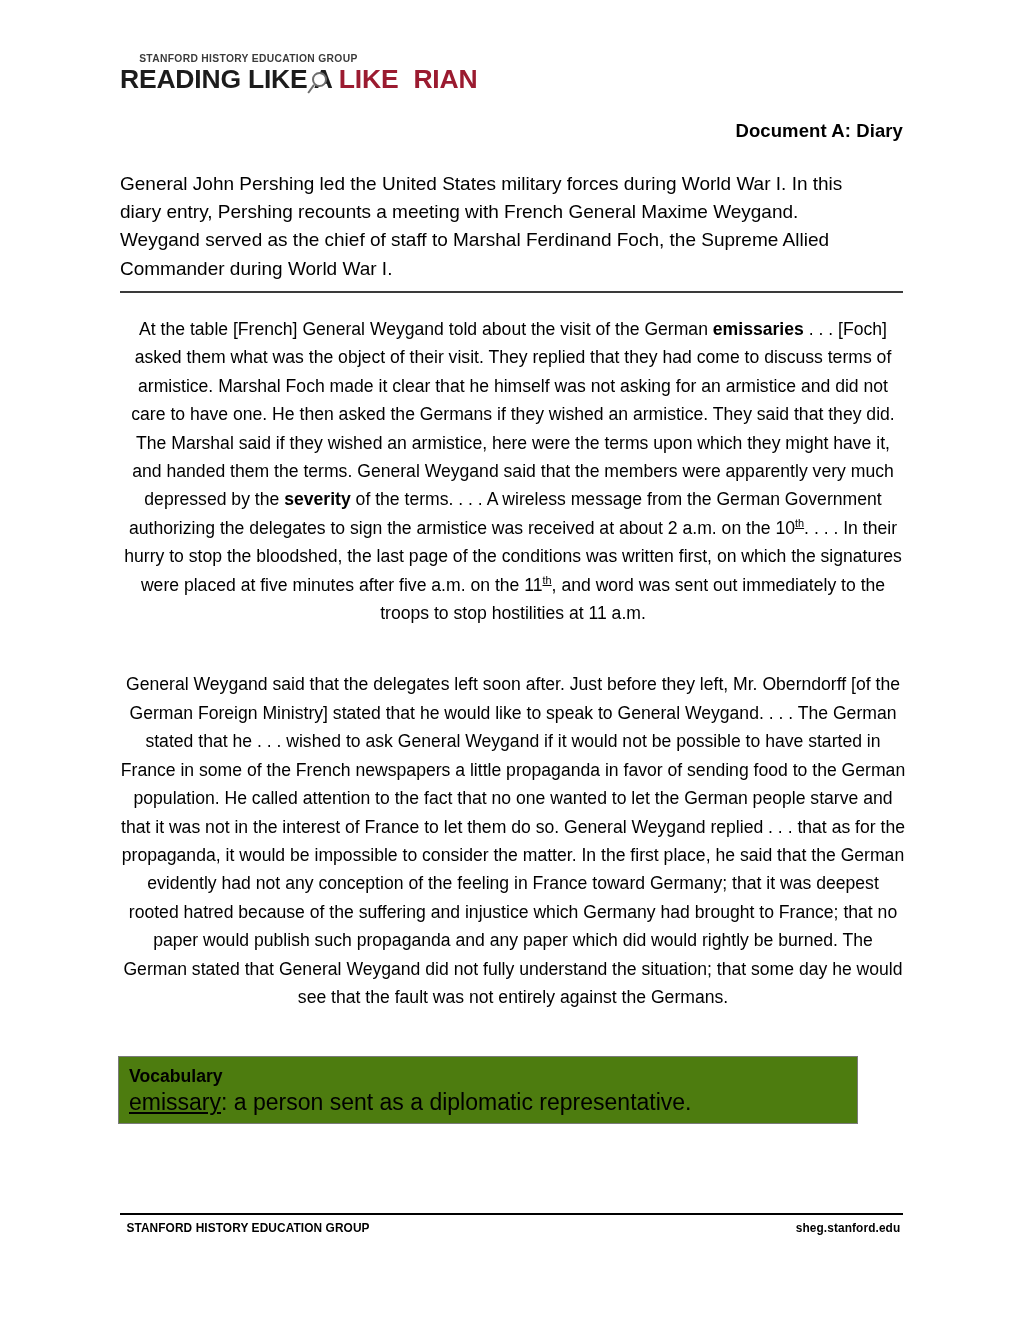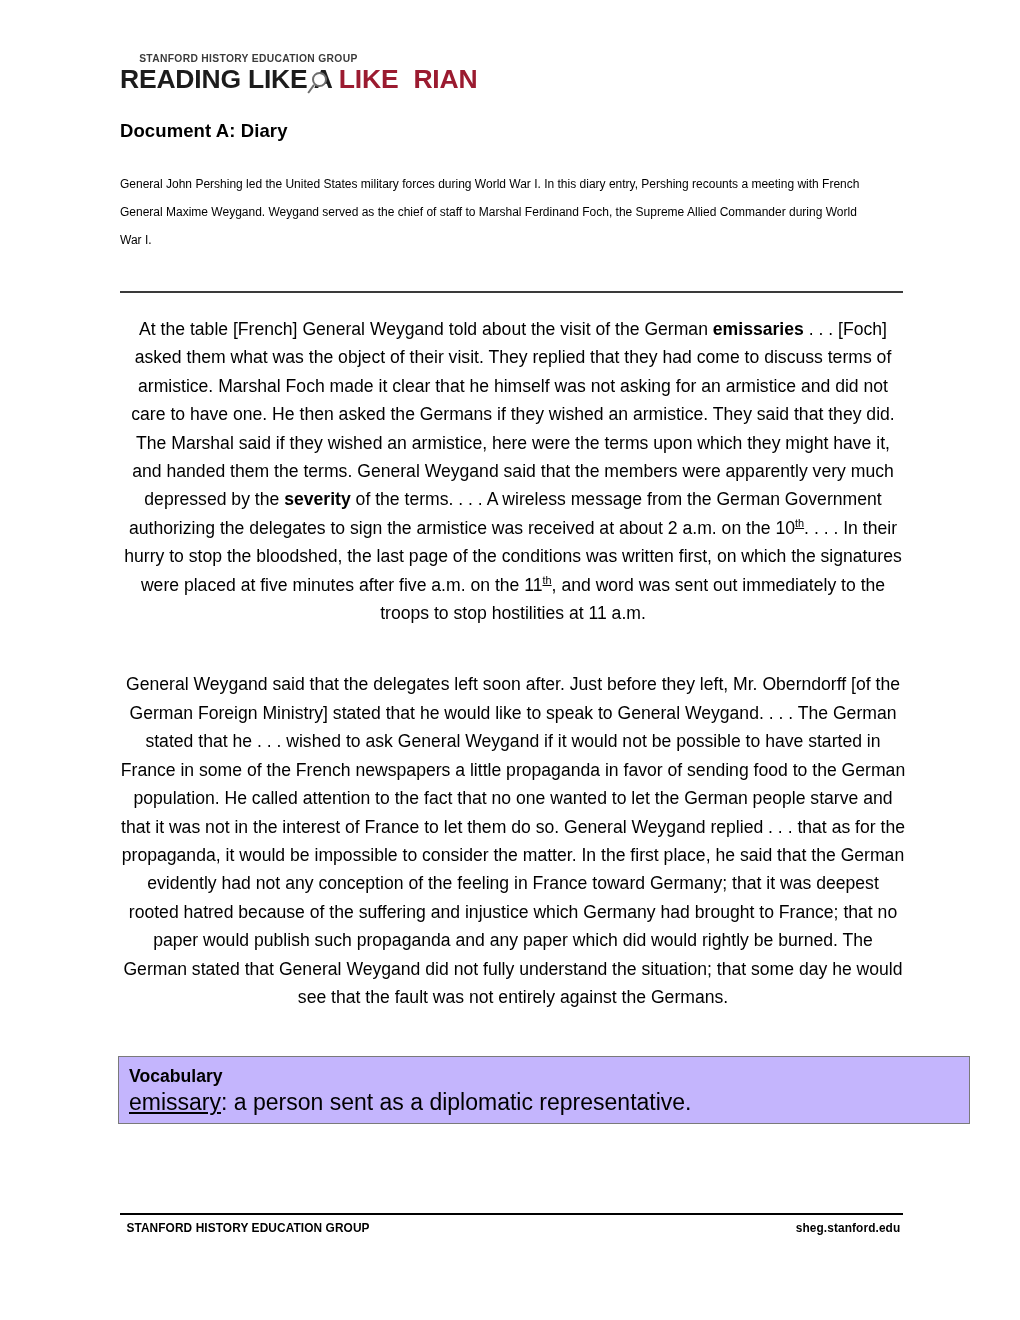--- a/index.html
+++ b/index.html
@@ -73,33 +73,33 @@
     transform: rotate(36deg);
     transform-origin: top center;
   }
 
   
   .doc-title {
     position: absolute;
     left: 120px;
     top: 120px;
     width: 783px;
-    text-align: left;
+    text-align: right;
     font-size: 18.5px;
     font-weight: bold;
     letter-spacing: 0.1px;
   }
 
   
   .intro {
     position: absolute;
     left: 120px;
     top: 170px;
     width: 760px;
-    font-size: 12px;
+    font-size: 19px;
     line-height: 28.2px;
     text-align: left;
   }
 
   
   .divider {
     position: absolute;
     left: 120px;
     top: 291px;
     width: 783px;
@@ -137,25 +137,25 @@
     width: 786px;
     font-size: 17.6px;
     line-height: 28.4px;
   }
 
   
   .vocab-box {
     position: absolute;
     left: 118px;
     top: 1056px;
-    width: 852px;
+    width: 740px;
     border: 1.5px solid #7a7a7a;
     box-sizing: border-box;
     padding: 6px 8px 8px 10px;
-    background: #c4b5fd;
+    background: #4d7c0f;
   }
   .vocab-title {
     font-size: 17.6px;
     font-weight: bold;
     line-height: 26px;
   }
   .vocab-entry {
     font-size: 23px;
     line-height: 26px;
   }

